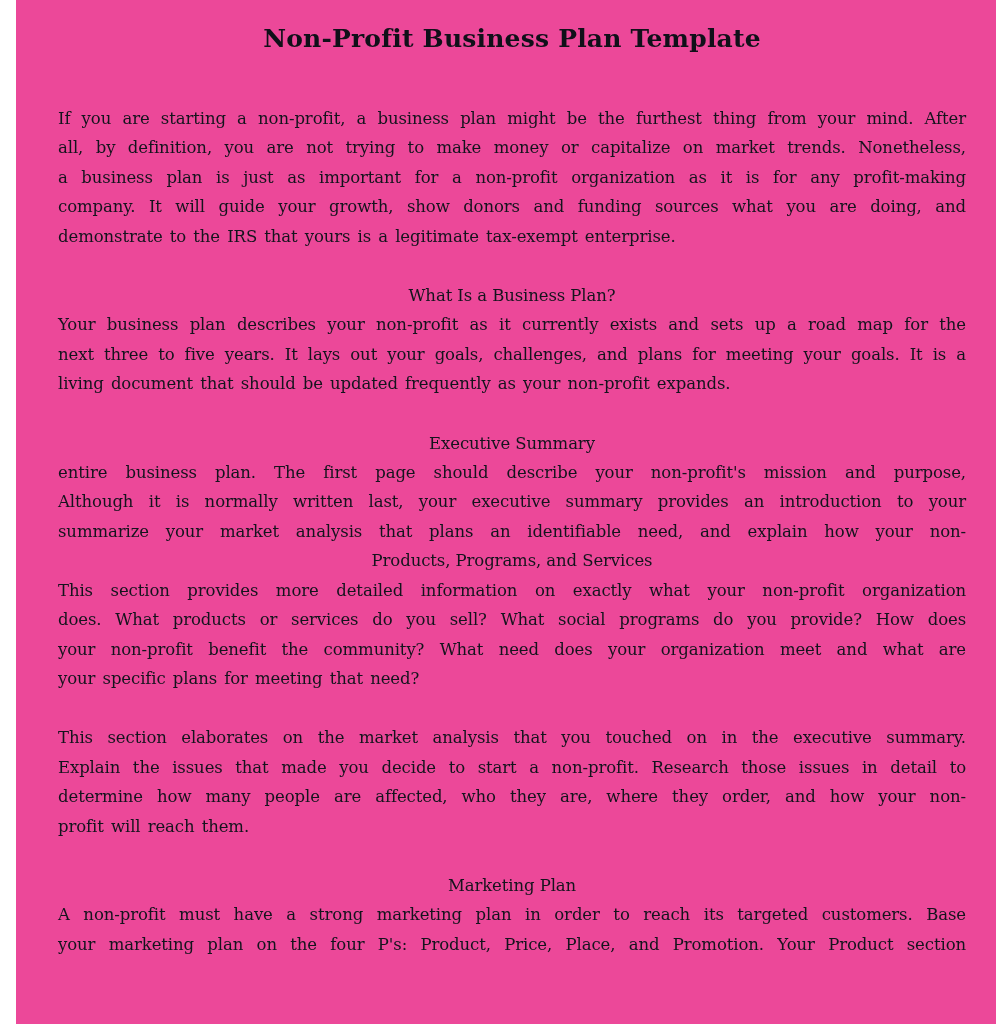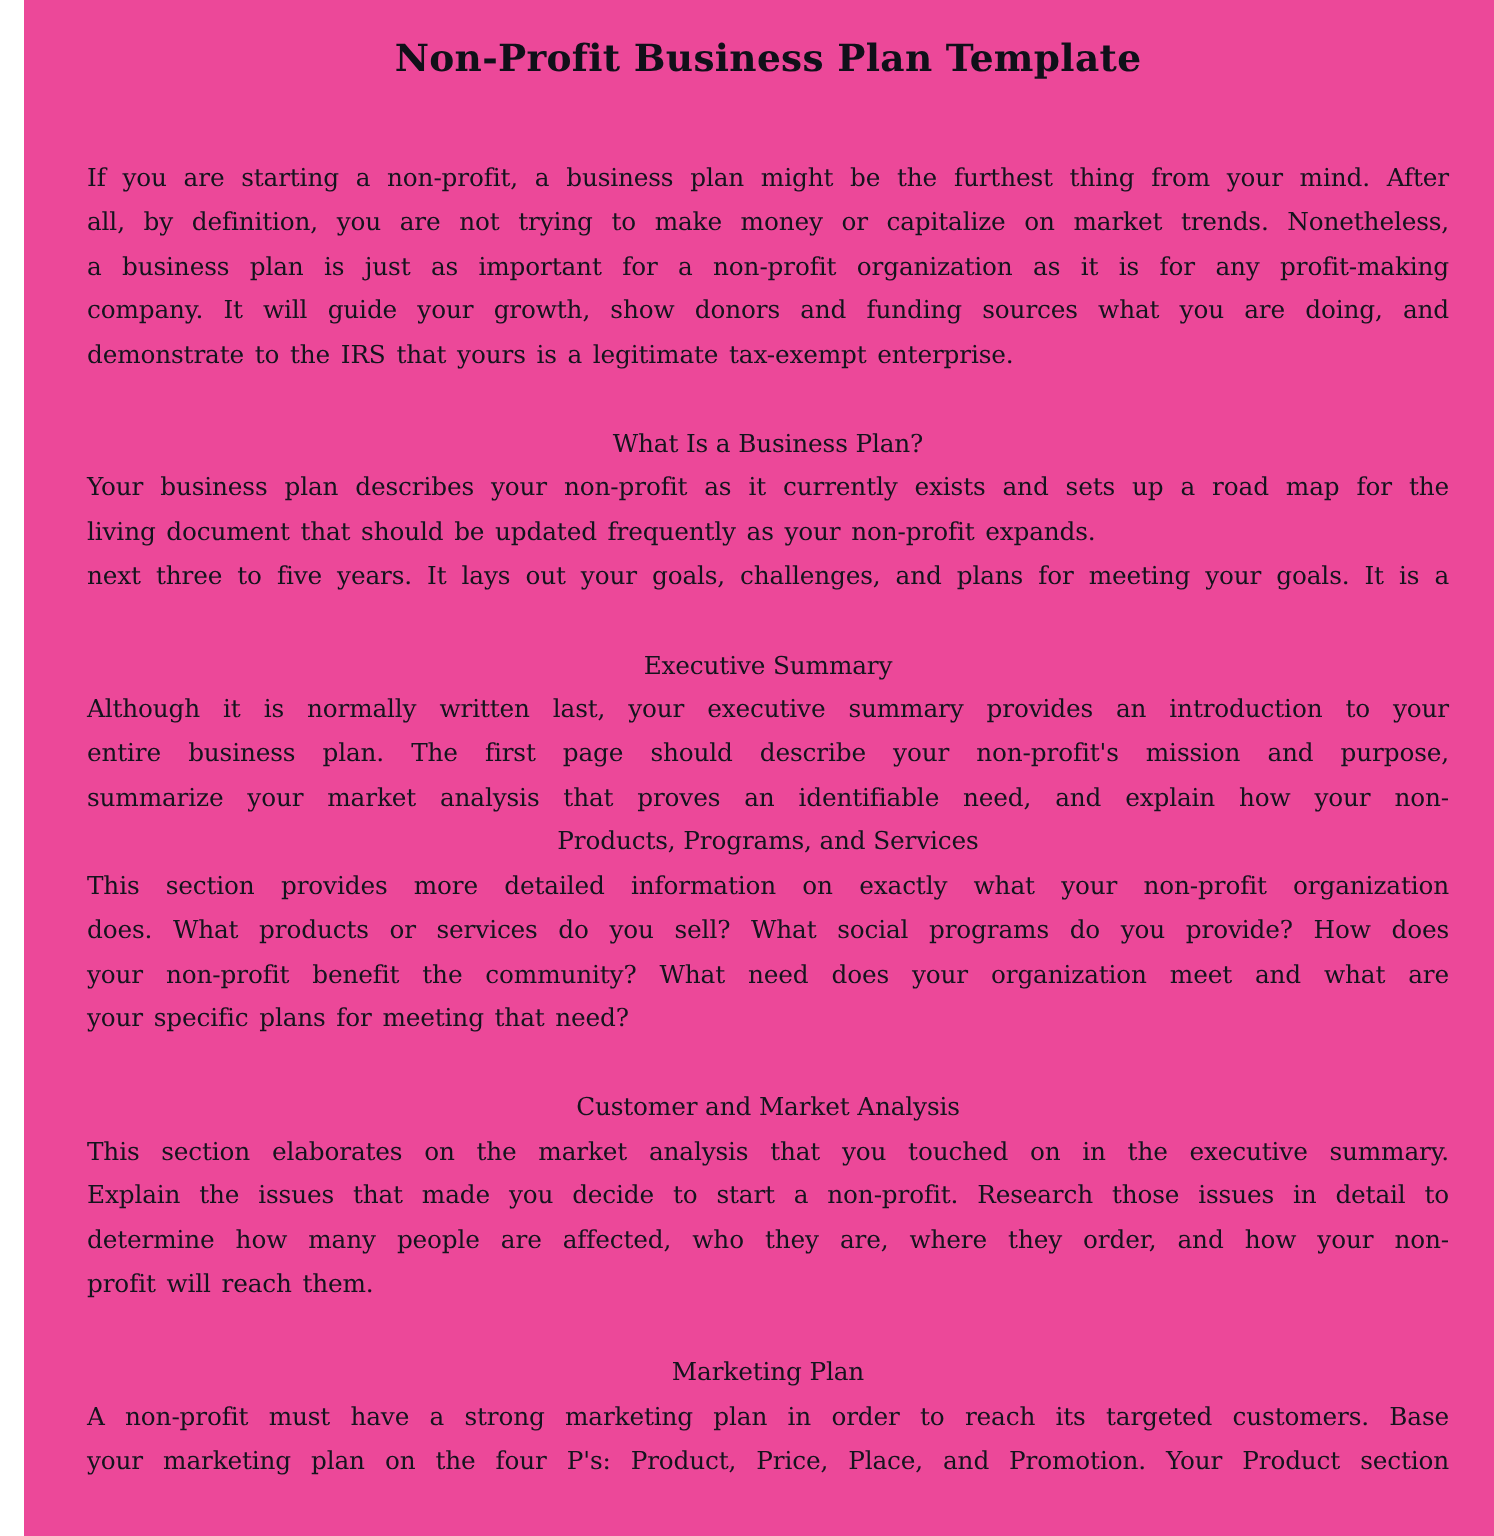--- a/index.html
+++ b/index.html
@@ -55,41 +55,40 @@
           <div class="line">all, by definition, you are not trying to make money or capitalize on market trends. Nonetheless,</div>
           <div class="line">a business plan is just as important for a non-profit organization as it is for any profit-making</div>
           <div class="line">company. It will guide your growth, show donors and funding sources what you are doing, and</div>
           <div class="line last">demonstrate to the IRS that yours is a legitimate tax-exempt enterprise.</div>
         </div>
       </section>
       <section class="section">
         <div class="heading">What Is a Business Plan?</div>
         <div class="para">
           <div class="line">Your business plan describes your non-profit as it currently exists and sets up a road map for the</div>
+          <div class="line">next three to five years. It lays out your goals, challenges, and plans for meeting your goals. It is a</div>
           <div class="line last">living document that should be updated frequently as your non-profit expands.</div>
-          <div class="line">next three to five years. It lays out your goals, challenges, and plans for meeting your goals. It is a</div>
         </div>
       </section>
       <section class="section">
         <div class="heading">Executive Summary</div>
         <div class="para">
+          <div class="line">entire business plan. The first page should describe your non-profit's mission and purpose,</div>
           <div class="line">Although it is normally written last, your executive summary provides an introduction to your</div>
-          <div class="line">entire business plan. The first page should describe your non-profit's mission and purpose,</div>
-          <div class="line">summarize your market analysis that proves an identifiable need, and explain how your non-</div>
+          <div class="line">summarize your market analysis that plans an identifiable need, and explain how your non-</div>
         </div>
         <div class="heading">Products, Programs, and Services</div>
         <div class="para">
           <div class="line">This section provides more detailed information on exactly what your non-profit organization</div>
           <div class="line">does. What products or services do you sell? What social programs do you provide? How does</div>
           <div class="line">your non-profit benefit the community? What need does your organization meet and what are</div>
           <div class="line last">your specific plans for meeting that need?</div>
         </div>
       </section>
       <section class="section">
-        <div class="heading">Customer and Market Analysis</div>
         <div class="para">
           <div class="line">This section elaborates on the market analysis that you touched on in the executive summary.</div>
           <div class="line">Explain the issues that made you decide to start a non-profit. Research those issues in detail to</div>
           <div class="line">determine how many people are affected, who they are, where they order, and how your non-</div>
           <div class="line last">profit will reach them.</div>
         </div>
       </section>
       <section class="section">
         <div class="heading">Marketing Plan</div>
         <div class="para">

